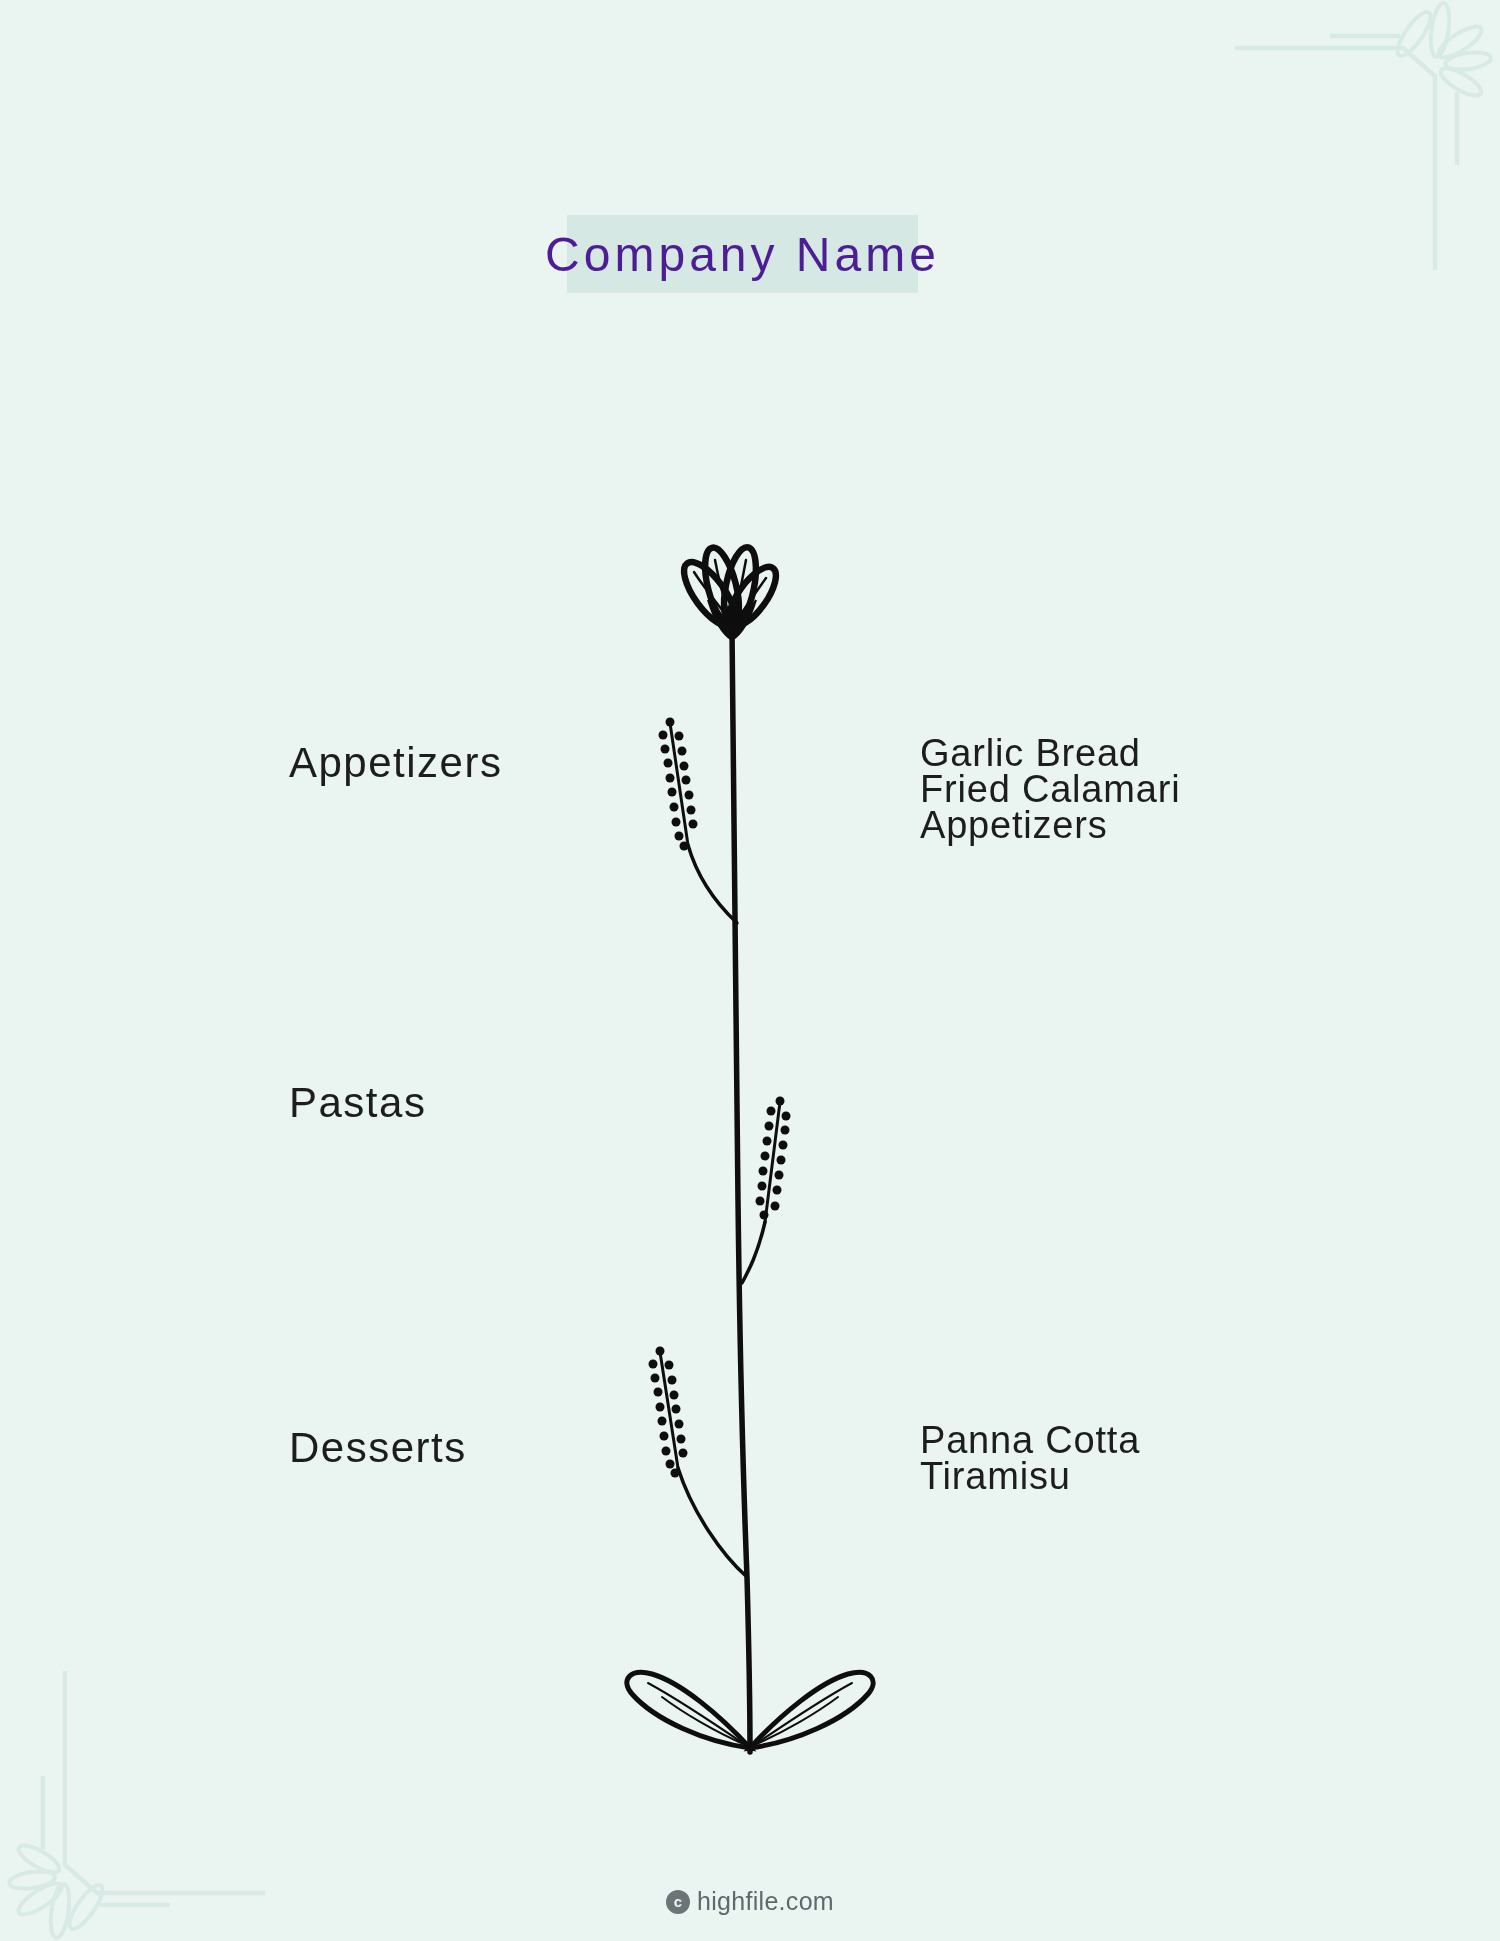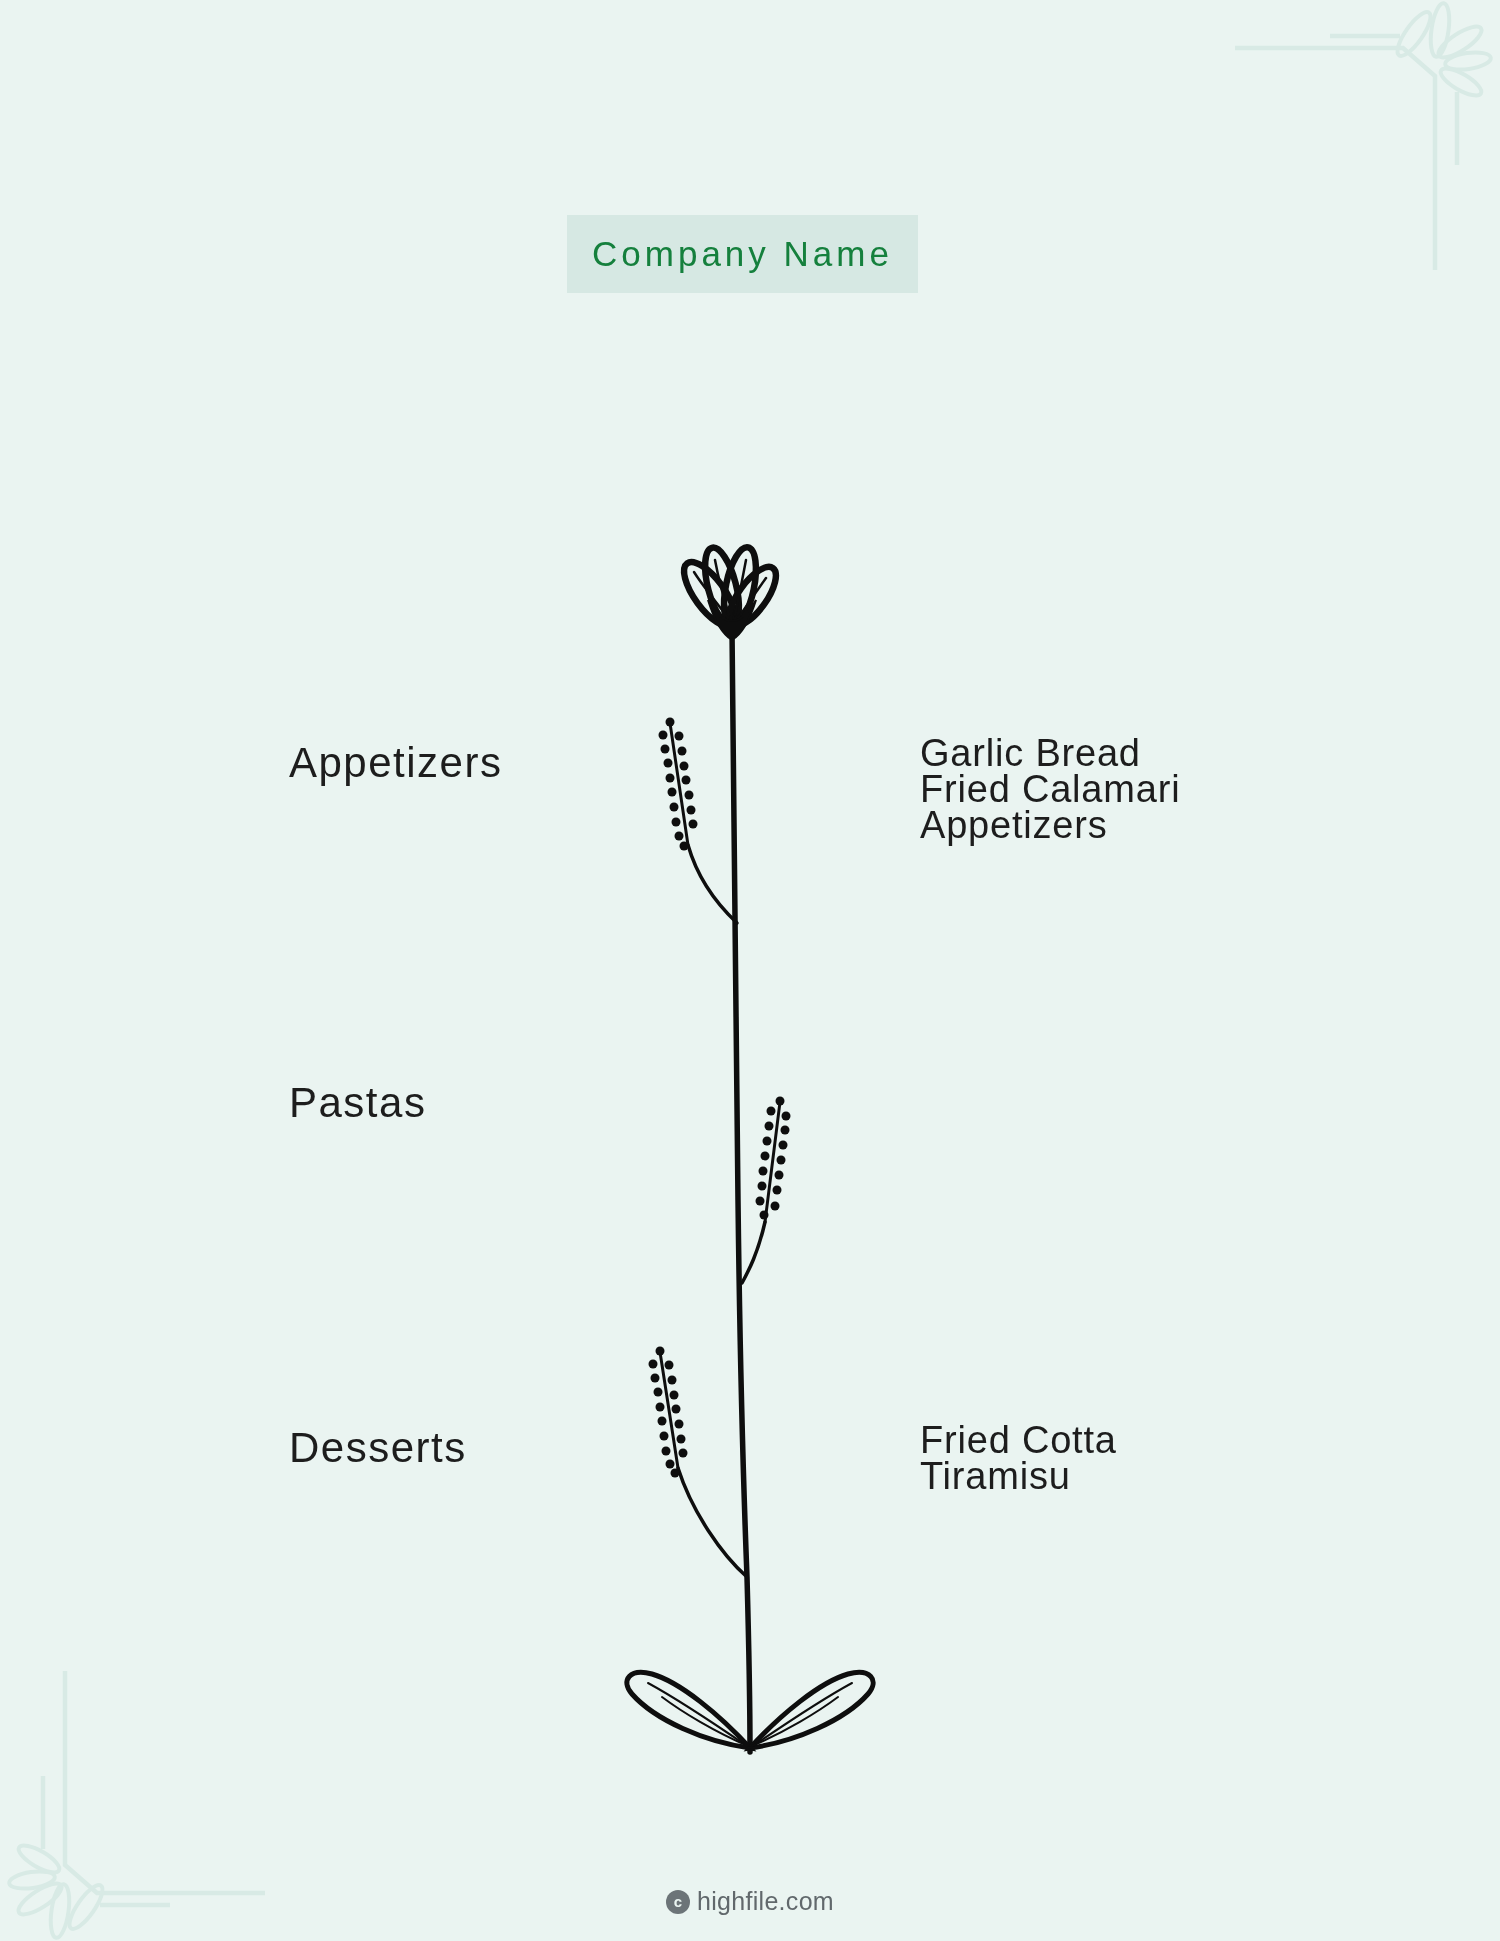--- a/index.html
+++ b/index.html
@@ -24,21 +24,21 @@
     color:#121212;letter-spacing:0;
     z-index:1;
   }
   .banner{
     position:absolute;left:567px;top:215px;width:351px;height:78px;
     background:#d6e8e3;
     display:flex;align-items:center;justify-content:center;
     z-index:2;
   }
   .banner span{
-    font-size:35px;letter-spacing:4px;color:#15803d;white-space:nowrap;
+    font-size:48px;letter-spacing:4px;color:#4c1d95;white-space:nowrap;
   }
   
   .section-label{
     position:absolute;left:289px;
     font-size:42px;line-height:42px;letter-spacing:1.5px;color:#1d1d1d;
     white-space:nowrap;
   }
   .items{
     position:absolute;left:920px;
     font-size:38px;line-height:36px;letter-spacing:0.8px;color:#1d1d1d;
@@ -201,21 +201,21 @@
   <div class="items" style="top:735px">
     <div class="item">Garlic Bread</div>
     <div class="item">Fried Calamari</div>
     <div class="item">Appetizers</div>
   </div>
 
   <div class="section-label" style="top:1082px">Pastas</div>
 
   <div class="section-label" style="top:1427px">Desserts</div>
   <div class="items" style="top:1422px">
-    <div class="item">Fried Cotta</div>
+    <div class="item">Panna Cotta</div>
     <div class="item">Tiramisu</div>
   </div>
 
   <div class="watermark">
     <span class="wm-icon">
       <span>c</span>
     </span>
     <span class="wm-text">highfile.com</span>
   </div>
 

